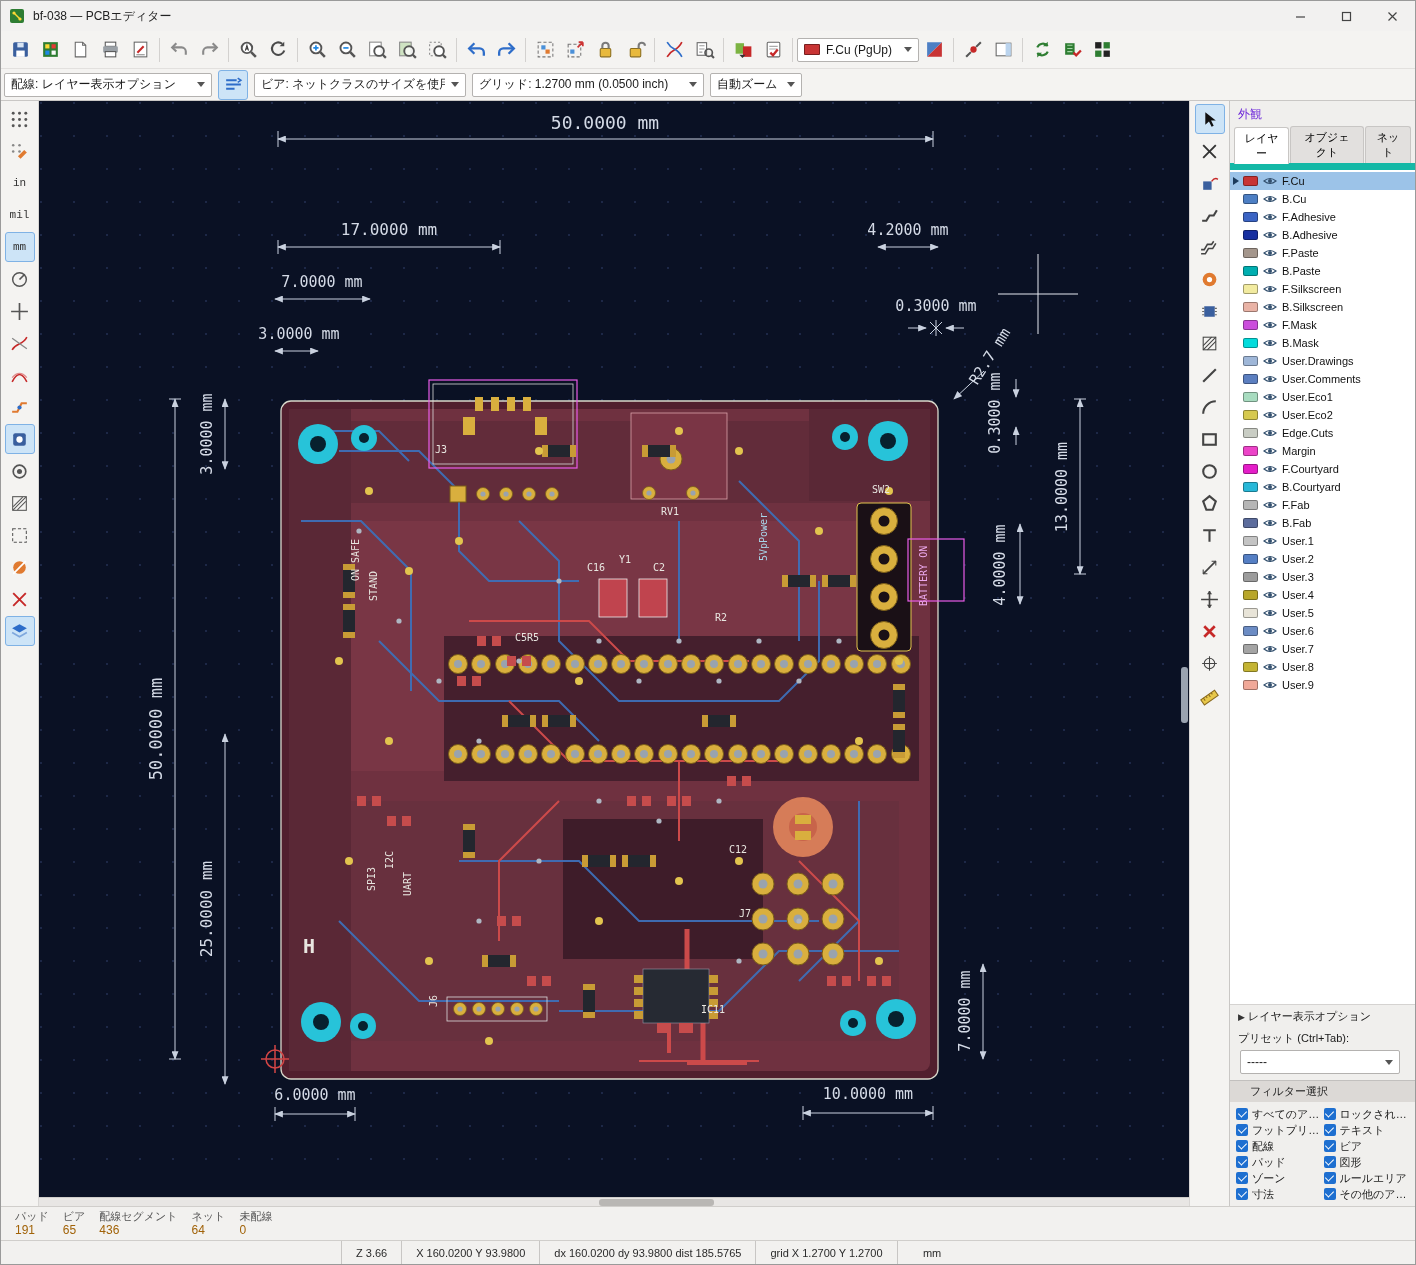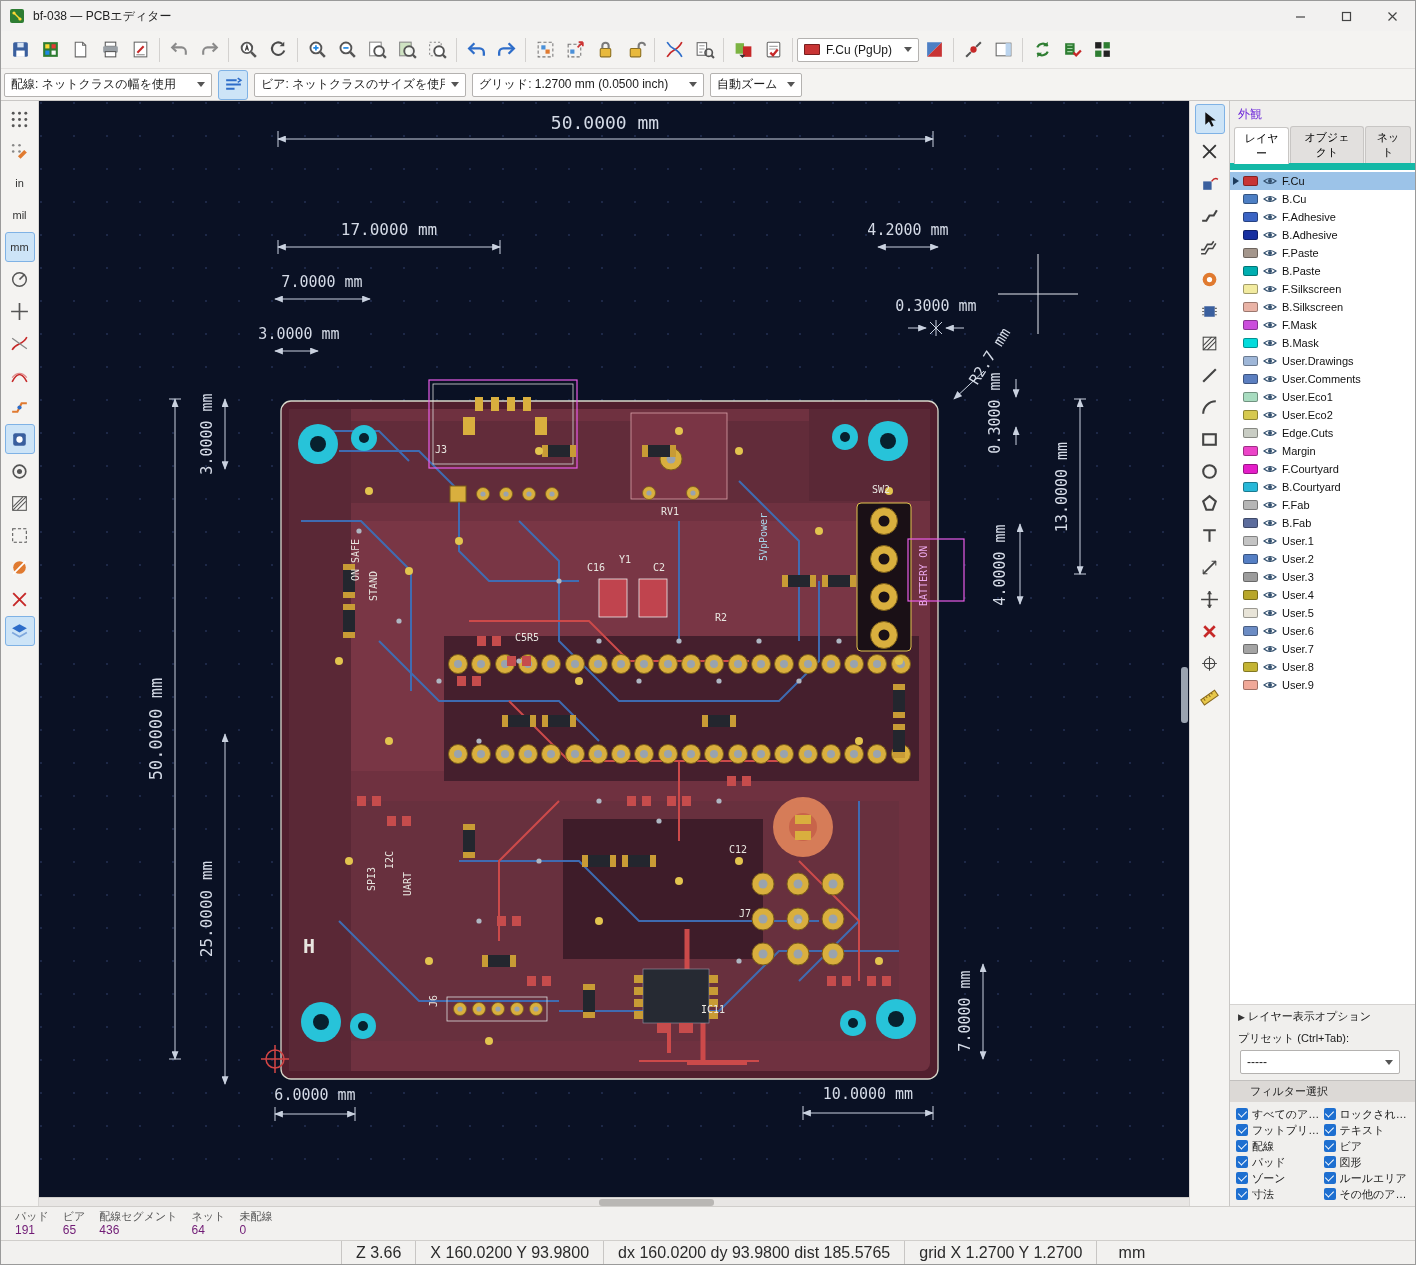--- a/index.html
+++ b/index.html
@@ -14,21 +14,21 @@
 
 .menubar{height:22px;background:#f7f6f5;display:flex;align-items:center;padding-left:4px;border-bottom:1px solid #e3e1df;flex:none}
 .menu-item{padding:2px 9px;font-size:12px;background:none;border:none;font-family:inherit}
 
 .toolbar{background:#f4f3f1;display:flex;align-items:center;flex:none}
 .toolbar.main{height:38px;padding:0 4px;border-bottom:1px solid #e2e0de}
 .toolbar.settings{height:32px;padding:0 3px;border-bottom:1px solid #c9c7c5;gap:6px}
 .tbtn{width:30px;height:30px;border-radius:3px;display:flex;align-items:center;justify-content:center;background:transparent;border:1px solid transparent;flex:none}
 .tbtn svg{width:21px;height:21px}
 .tbtn.active{background:#cde4f7;border:1px solid #7fb2e5}
-.tbtn.unit{font-size:11px;color:#333;font-family:Liberation Sans, sans-serif}
+.tbtn.unit{font-size:11px;color:#333;font-family:Liberation Mono, monospace}
 .tsep{width:1px;height:24px;background:#d3d1cf;margin:0 4px;flex:none}
 .dropdown{height:24px;background:#fff;border:1px solid #b4b2b0;border-radius:2px;display:flex;align-items:center;padding:0 6px;gap:6px;font-size:12px;flex:none}
 .dropdown .dd-text{white-space:nowrap;overflow:hidden}
 .chev{margin-left:auto;width:0;height:0;border-left:4px solid transparent;border-right:4px solid transparent;border-top:5px solid #555;flex:none}
 .lswatch{width:16px;height:11px;border:1px solid #00000066;border-radius:1px;flex:none}
 
 .workspace{flex:1;display:flex;min-height:0}
 .left-toolbar{width:38px;background:#f4f3f1;border-right:1px solid #d8d6d4;display:flex;flex-direction:column;align-items:center;padding-top:3px;gap:2px;flex:none}
 .left-toolbar .tbtn{width:30px;height:30px}
 .canvas-wrap{position:relative;width:1150px;background:#0a1124;flex:none;overflow:hidden}
@@ -57,22 +57,22 @@
 .filter-header{background:#dcd9d6;border-top:1px solid #c2c0be;padding:3px 20px;font-size:11px;color:#222;flex:none}
 .filter-grid{display:grid;grid-template-columns:1fr 1fr;column-gap:2px;row-gap:2px;padding:5px 6px;flex:none}
 .filter-item{display:flex;align-items:center;gap:4px;font-size:11px;height:14px;min-width:0}
 .flabel{white-space:nowrap;overflow:hidden;text-overflow:ellipsis}
 .cb{width:12px;height:12px;background:#1e6fd0;border-radius:2px;position:relative;flex:none}
 .cb::after{content:"";position:absolute;left:3.5px;top:1px;width:4px;height:7px;border:solid #fff;border-width:0 1.8px 1.8px 0;transform:rotate(45deg)}
 
 .counts-bar{height:34px;background:#f2f1ef;border-top:1px solid #d0cecb;display:flex;align-items:center;padding:0 14px;flex:none}
 .count-cell{margin-right:14px}
 .count-label{font-size:11px;color:#555;line-height:13px}
-.count-value{font-size:12px;color:#701a75;line-height:14px}
-.statusbar{height:24px;background:#f2f1ef;border-top:1px solid #d0cecb;display:flex;align-items:stretch;font-size:16px;color:#2a2a2a;flex:none}
+.count-value{font-size:12px;color:#a16207;line-height:14px}
+.statusbar{height:24px;background:#f2f1ef;border-top:1px solid #d0cecb;display:flex;align-items:stretch;font-size:11px;color:#2a2a2a;flex:none}
 .sspacer{width:340px;flex:none}
 .sseg{display:flex;align-items:center;padding:0 14px;border-left:1px solid #c8c6c4;white-space:nowrap}
 .sseg.units{min-width:70px;justify-content:center}
 .icn{display:flex}
 </style>
 </head>
 <body>
 
 <div class="window">
 
@@ -322,21 +322,21 @@
           <rect x="3" y="3" width="6" height="6" fill="#222"></rect>
           <rect x="11" y="3" width="6" height="6" fill="#2E7D32"></rect>
           <rect x="3" y="11" width="6" height="6" fill="#2E7D32"></rect>
           <rect x="11" y="11" width="6" height="6" fill="#222"></rect>
         </svg>
       </button>
   </div>
 
   <div class="toolbar settings">
     <div class="dropdown" style="width:208px">
-        <span class="dd-text">配線: ネットクラスの幅を使用</span>
+        <span class="dd-text">配線: レイヤー表示オプション</span>
         <span class="chev"></span>
       </div>
     <button class="tbtn active">
         <svg viewBox="0 0 20 20">
           <path d="M3 6 h10 M3 10 h14 M3 14 h8" stroke="#2E6DC9" stroke-width="2"></path>
           <path d="M14 4 l3 2 l-3 2" fill="none" stroke="#2E6DC9" stroke-width="1.5"></path>
         </svg>
       </button>
     <div class="dropdown" style="width:212px">
         <span class="dd-text">ビア: ネットクラスのサイズを使用</span>

